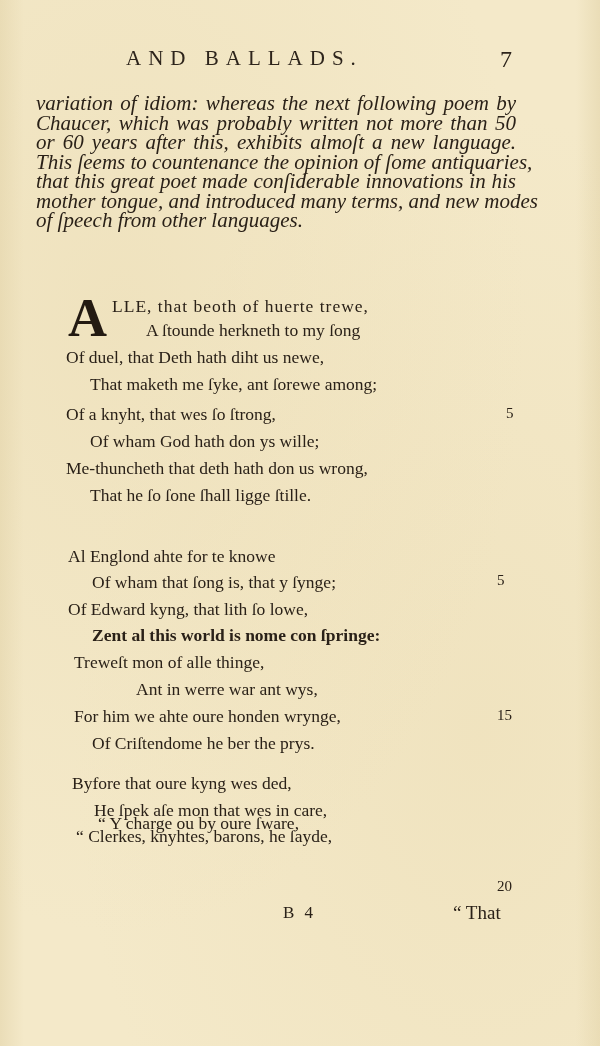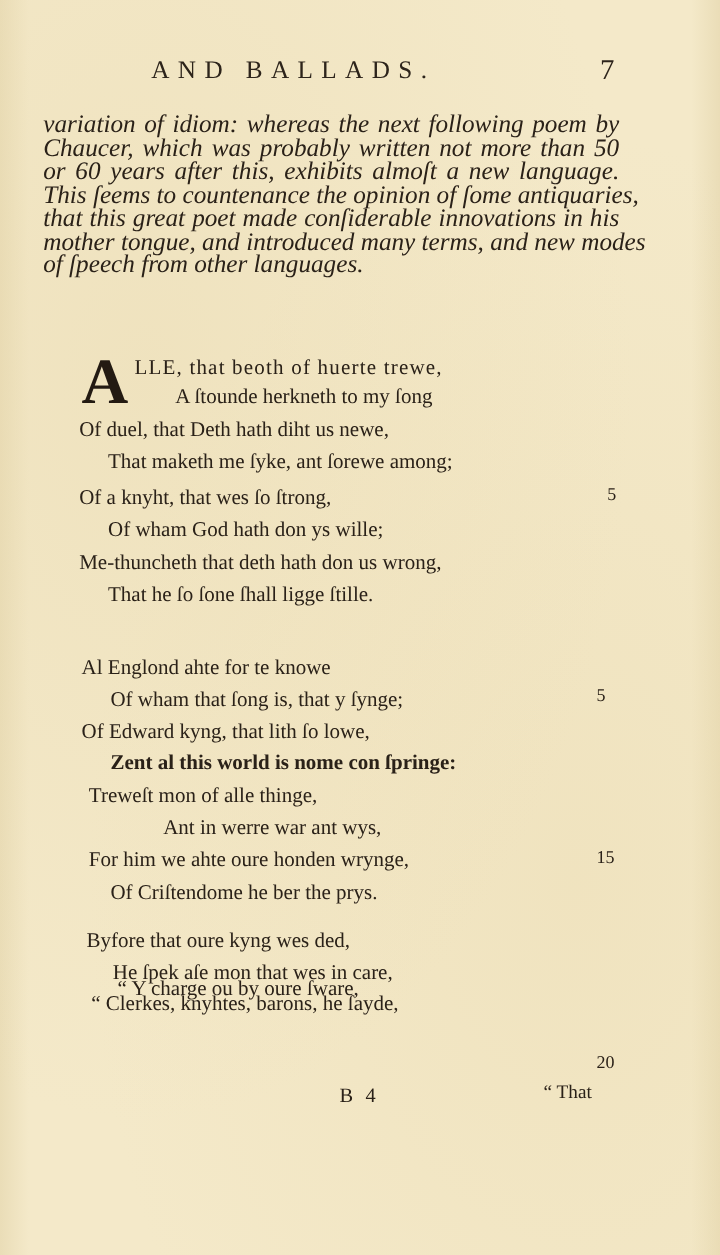--- a/index.html
+++ b/index.html
@@ -88,21 +88,21 @@
       position: absolute;
       left: 283px;
       top: 903px;
       font-size: 17px;
       letter-spacing: 3px;
     }
     .catchword {
       position: absolute;
       left: 453px;
       top: 902px;
-      font-size: 16px;
+      font-size: 19px;
     }
   </style>
 </head>
 <body>
 
 <div class="page">
 
   <div class="running-head">
     <span class="running-title">AND BALLADS.</span>
     <span class="page-number">7</span>

